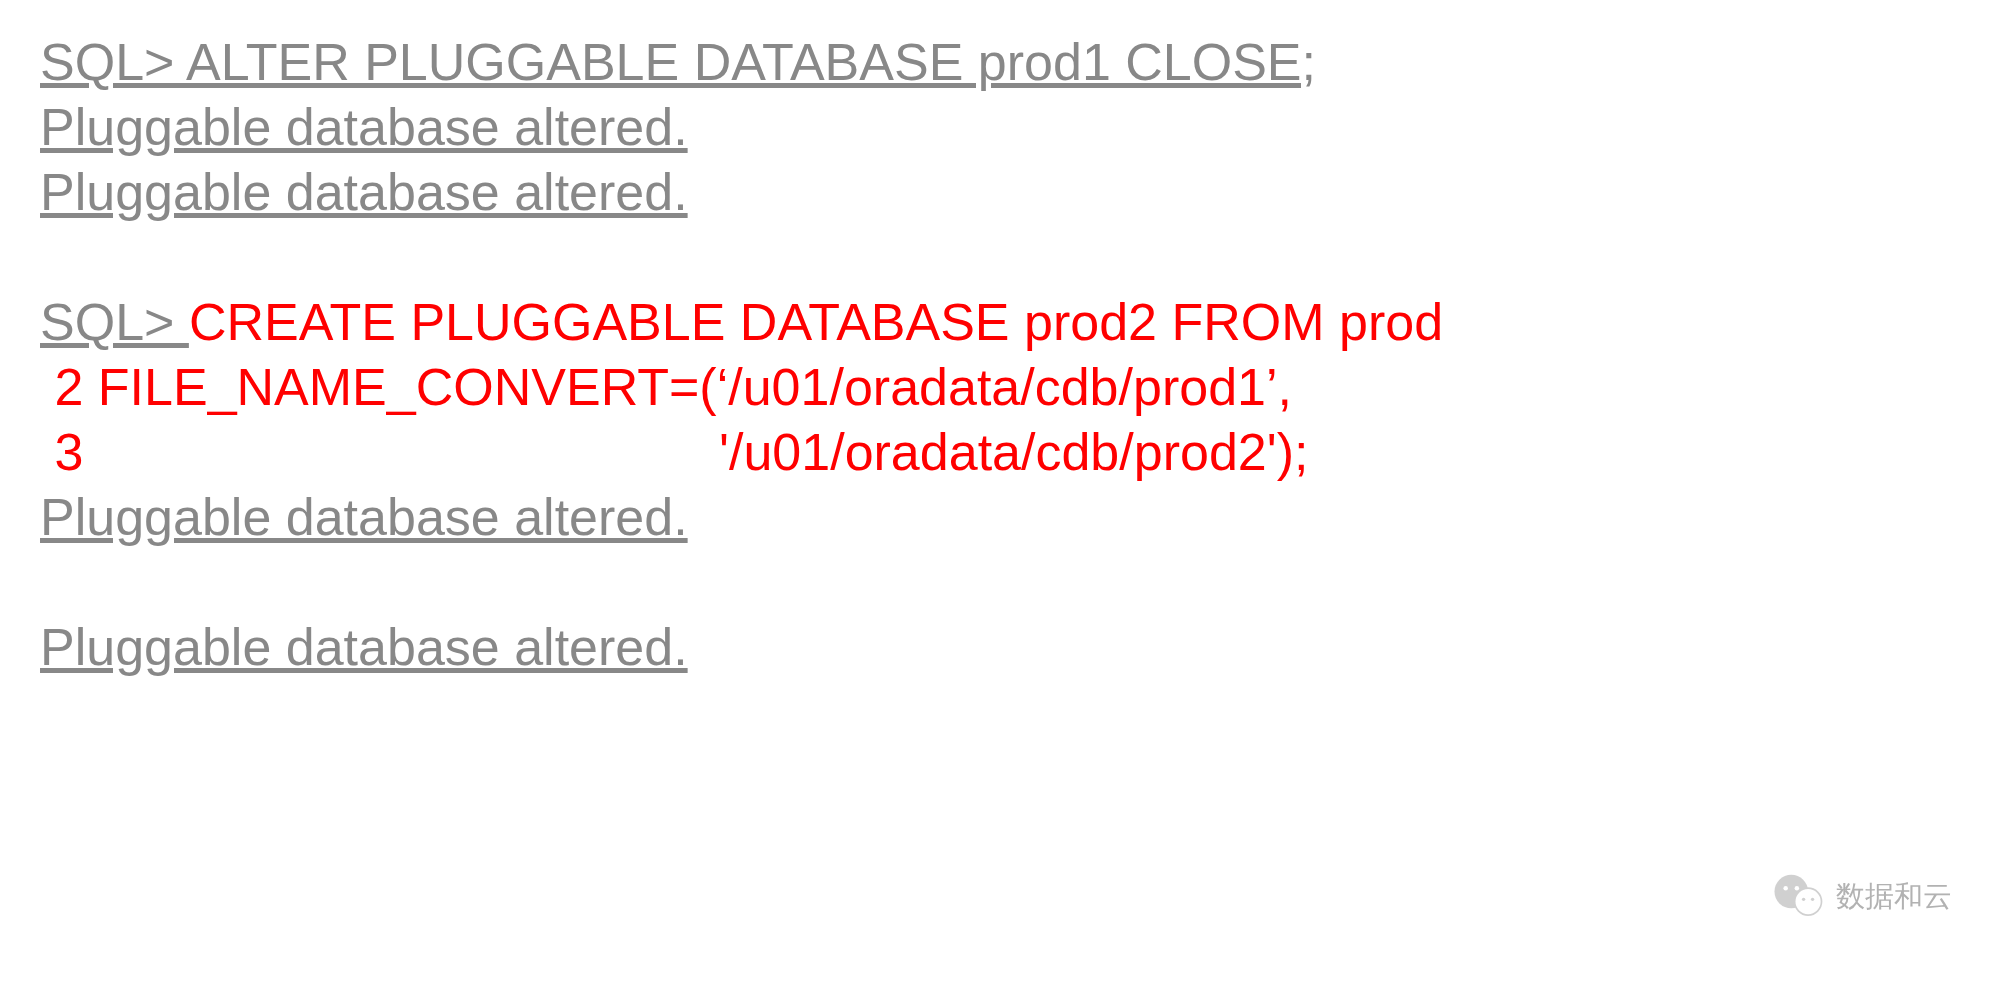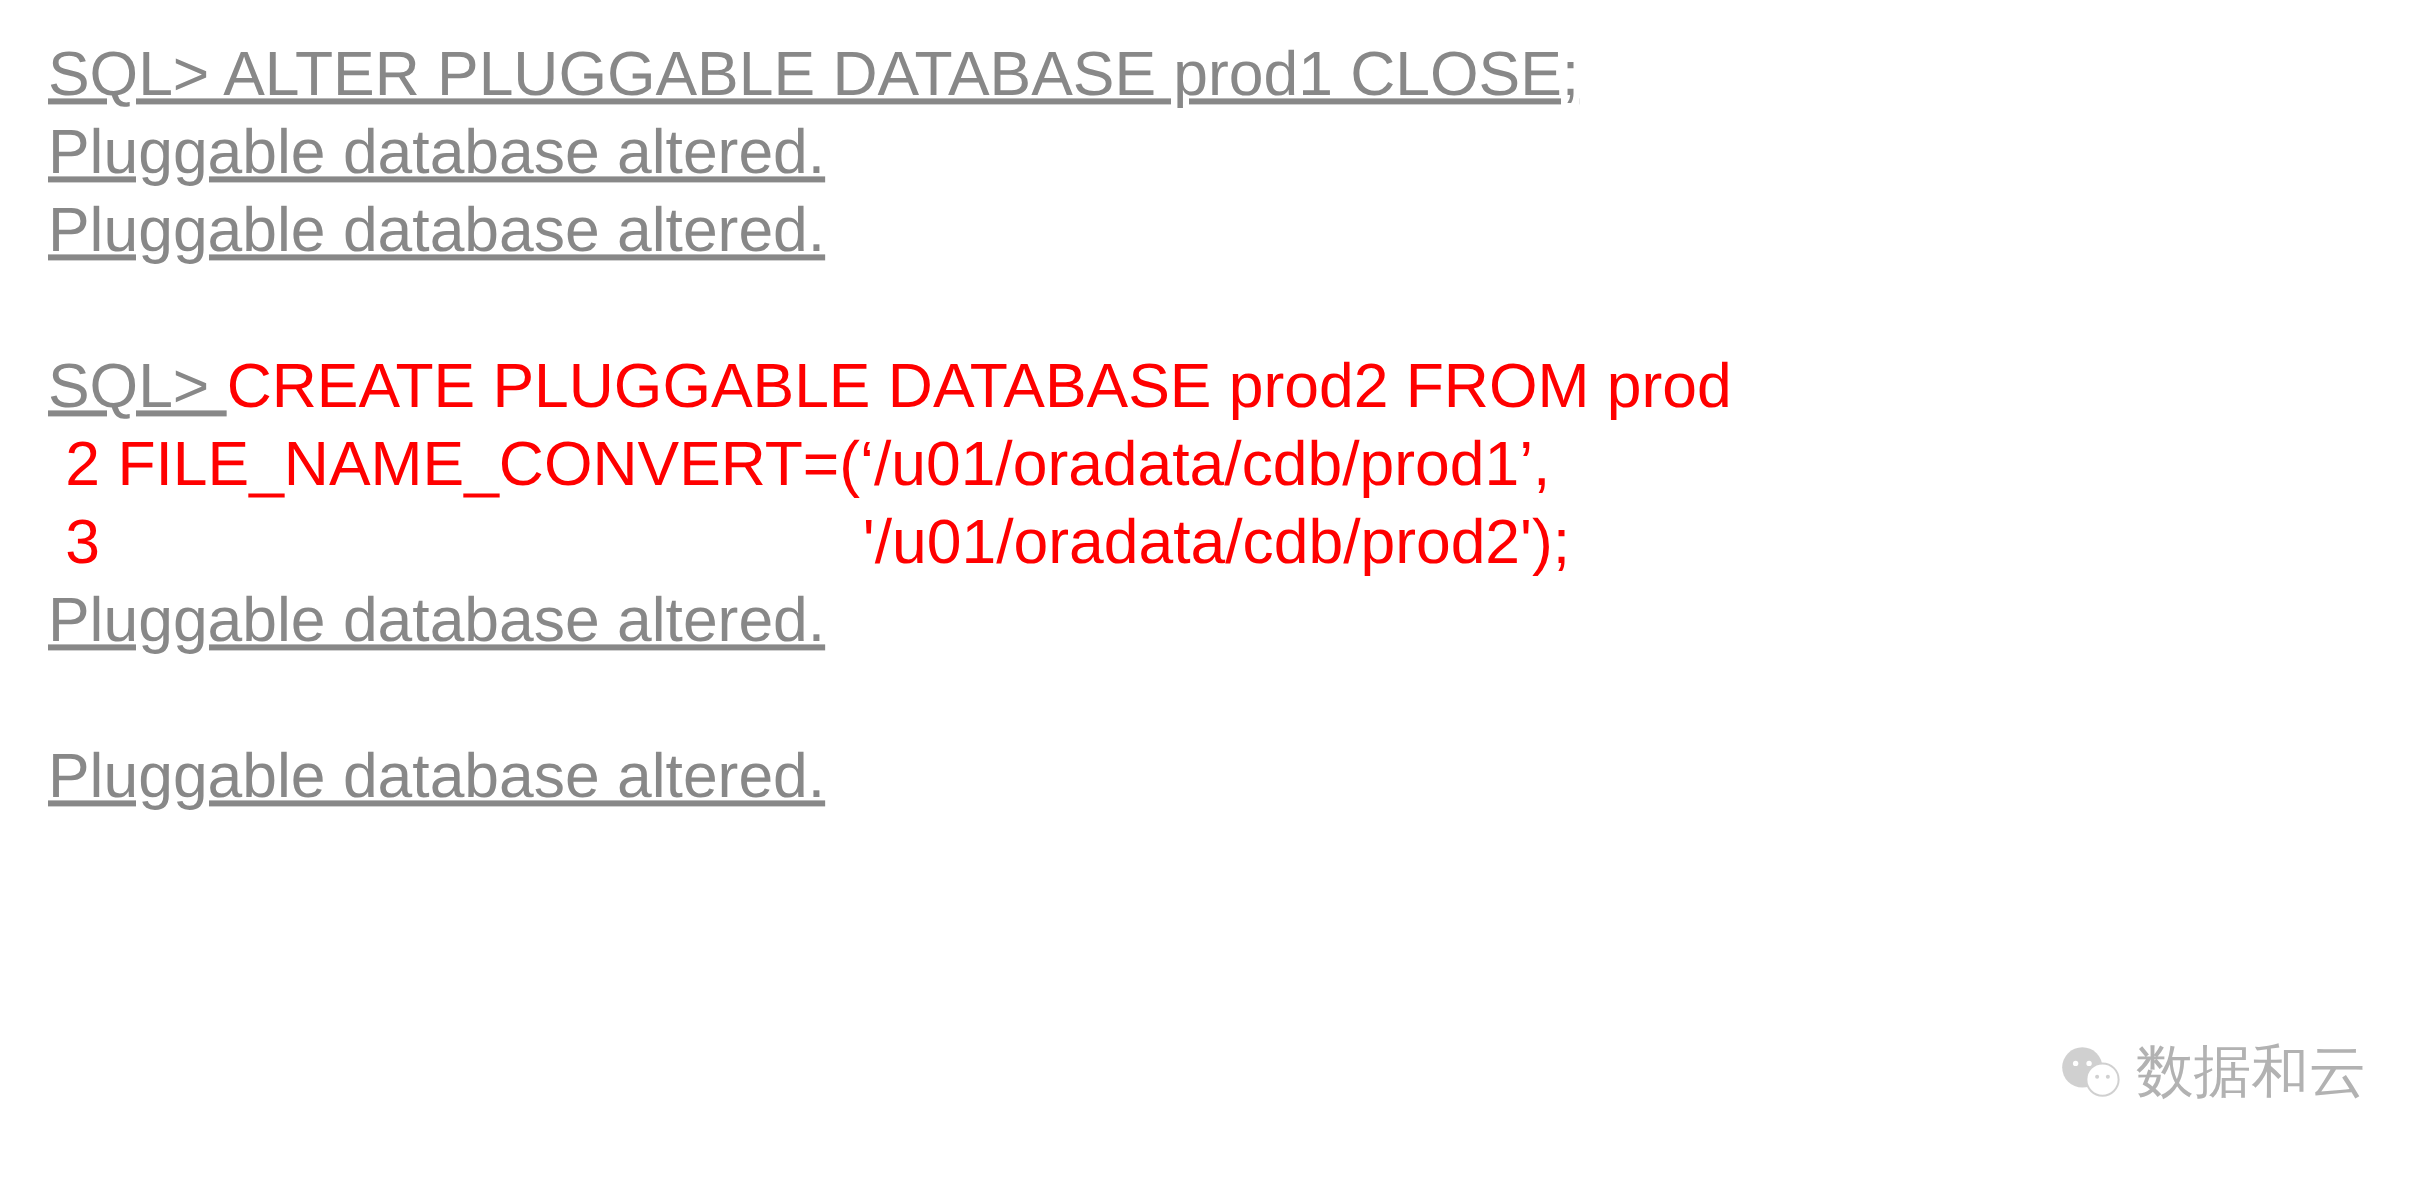--- a/index.html
+++ b/index.html
@@ -24,27 +24,27 @@
   }
   .red {
     color: #ff0000;
     text-align: center;
   }
   .blank {
     height: 65px;
   }
   .watermark {
     position: absolute;
-    right: 36px;
+    right: 56px;
     bottom: 70px;
     display: flex;
     align-items: center;
     gap: 10px;
     color: #aaaaaa;
-    font-size: 48px;
+    font-size: 29px;
     opacity: 0.9;
     justify-content: center;
   }
   .watermark-icon {
     width: 56px;
     height: 56px;
     position: relative;
   }
   .watermark-icon svg {
     width: 100%;

